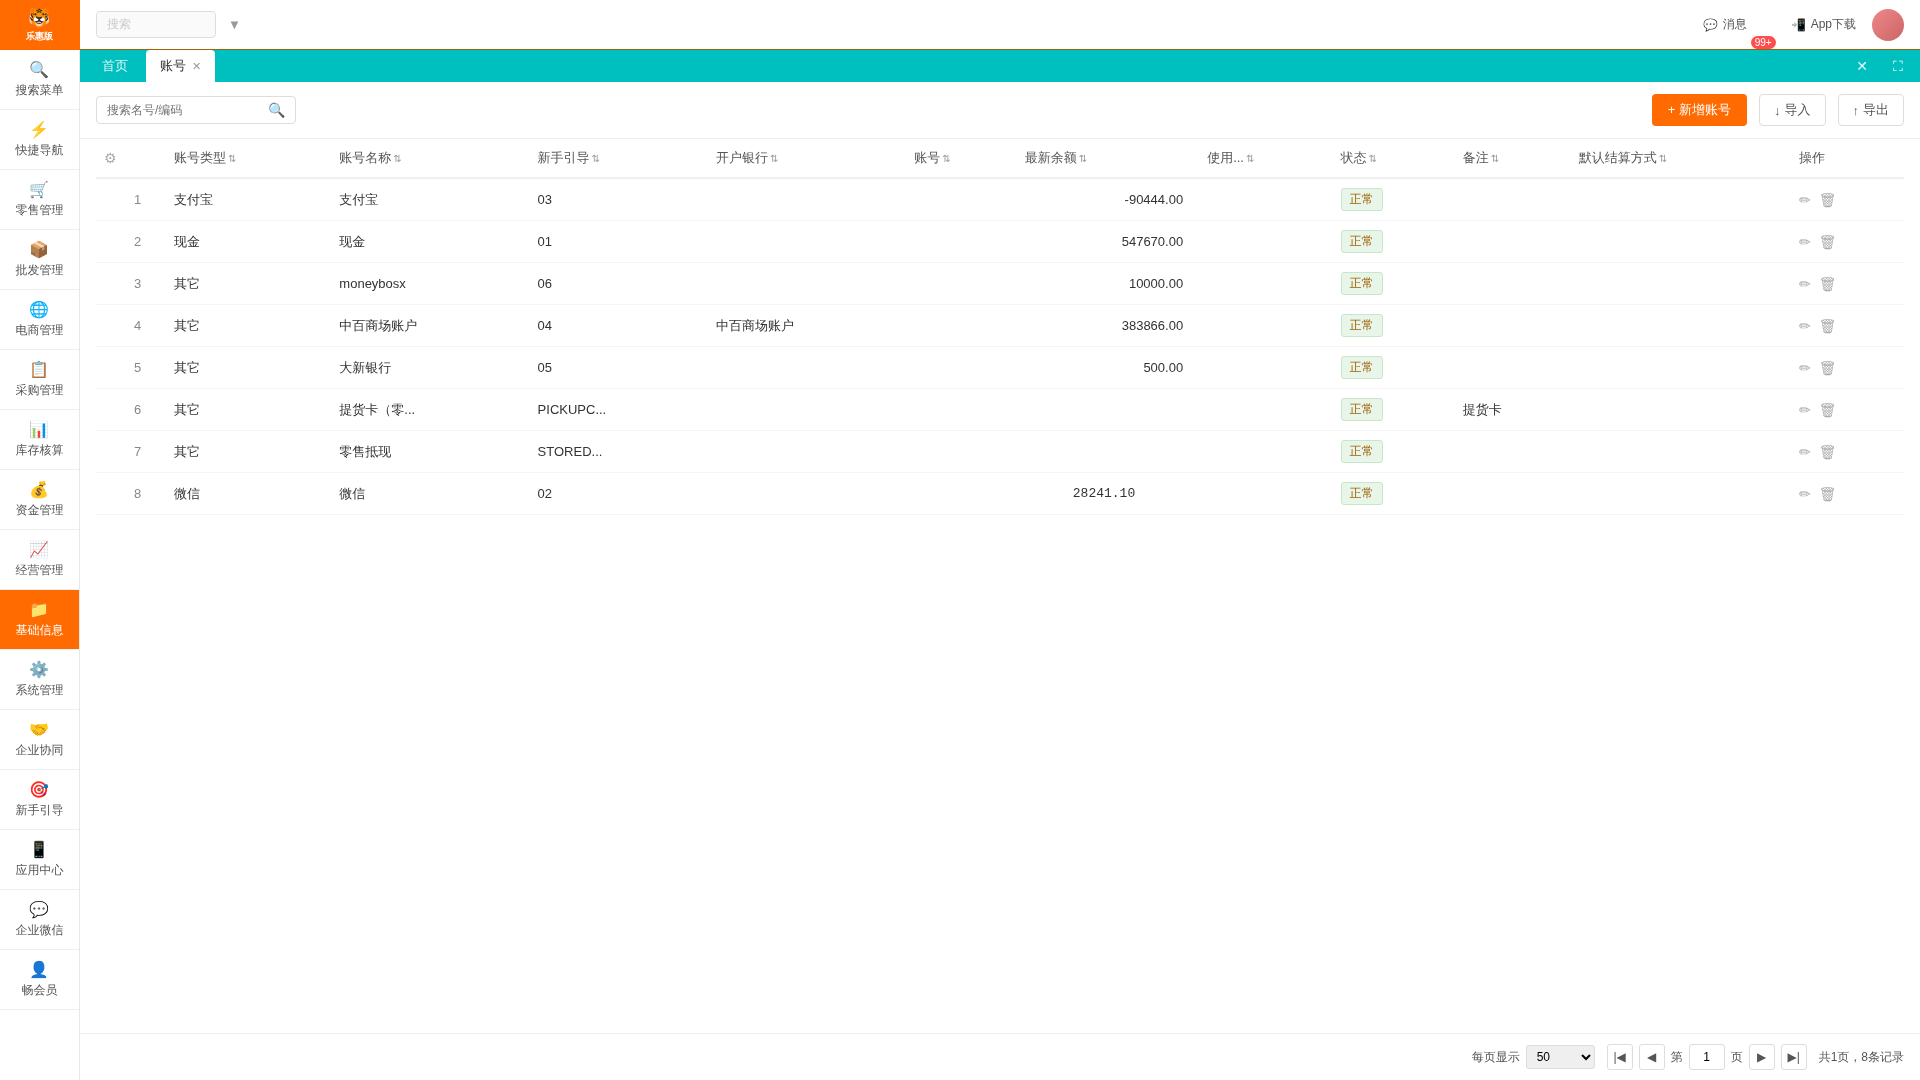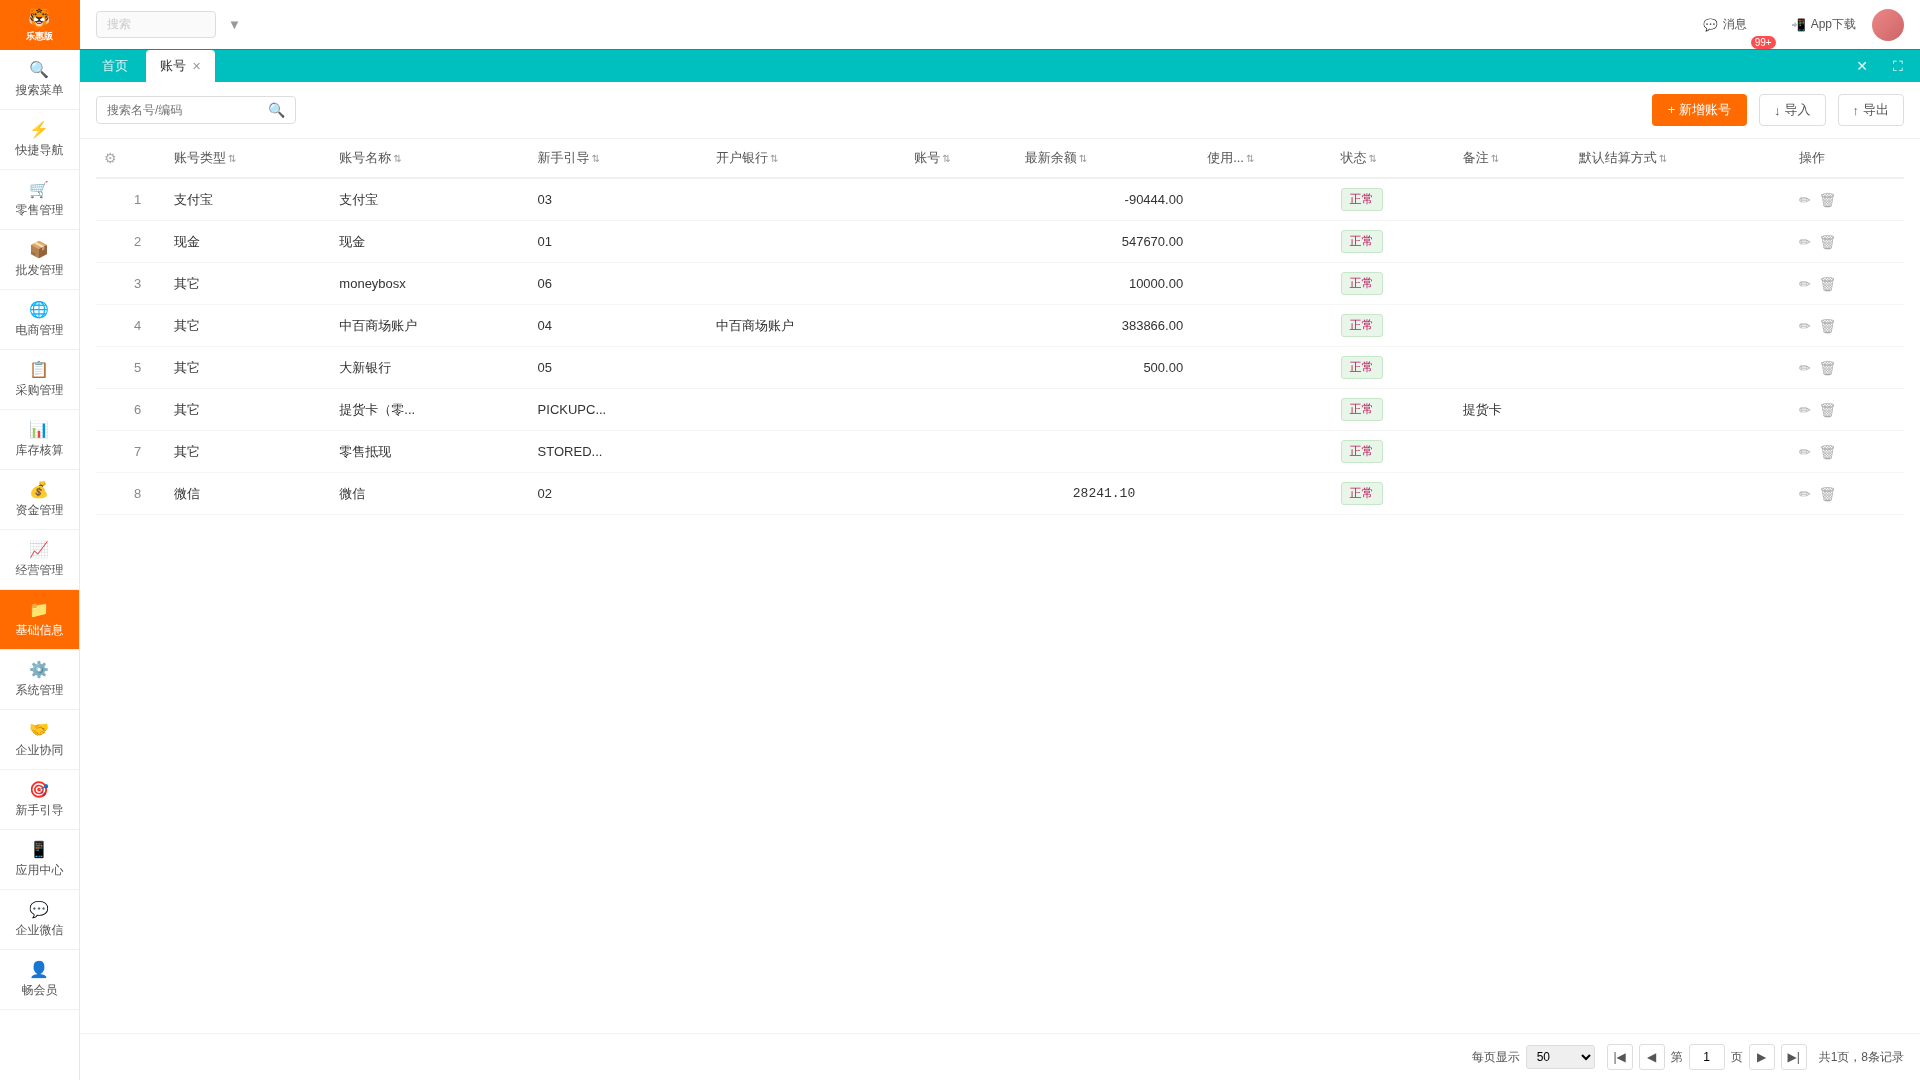--- a/index.html
+++ b/index.html
@@ -270,21 +270,21 @@
     tbody tr {
       border-bottom: 1px solid #f5f5f5;
     }
     tbody td {
       padding: 9px 8px;
       color: #333;
       white-space: nowrap;
     }
     .status-badge {
       background: #e8f5e9;
-      color: #be185d;
+      color: #a16207;
       border: 1px solid #c8e6c9;
       border-radius: 3px;
       padding: 2px 8px;
       font-size: 12px;
       display: inline-block;
     }
     .action-btns {
       display: flex;
       gap: 8px;
     }

